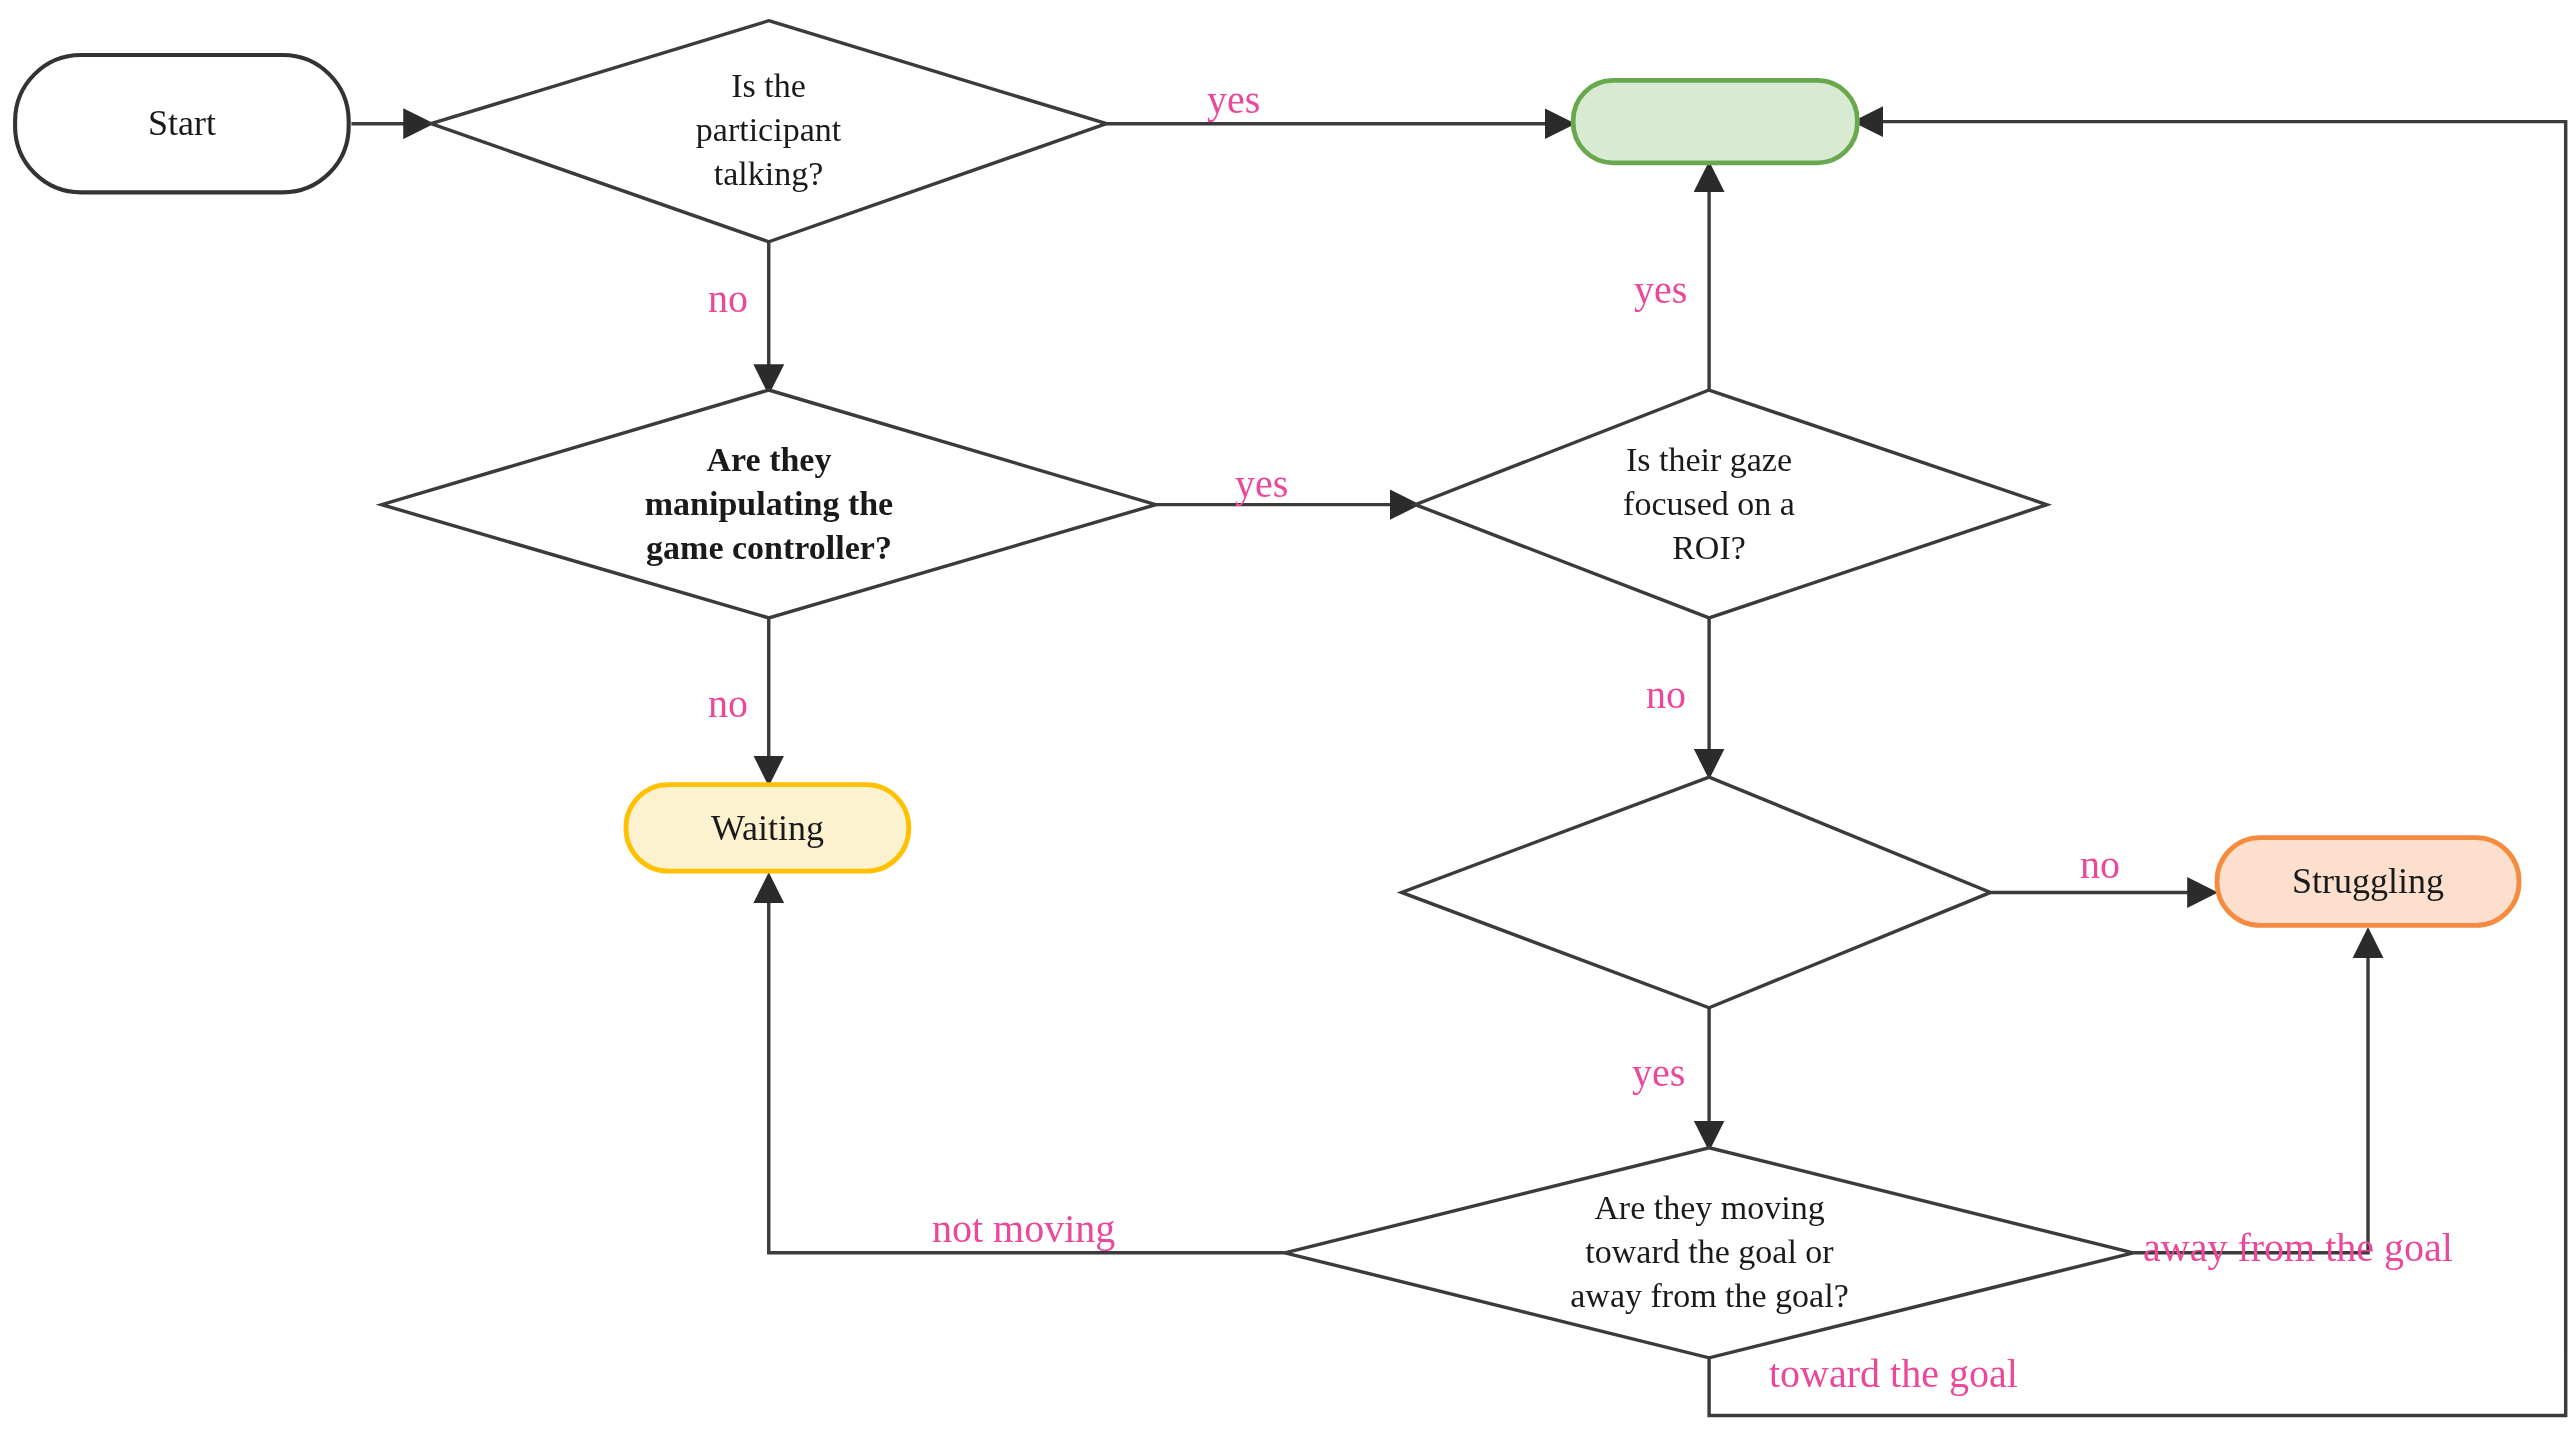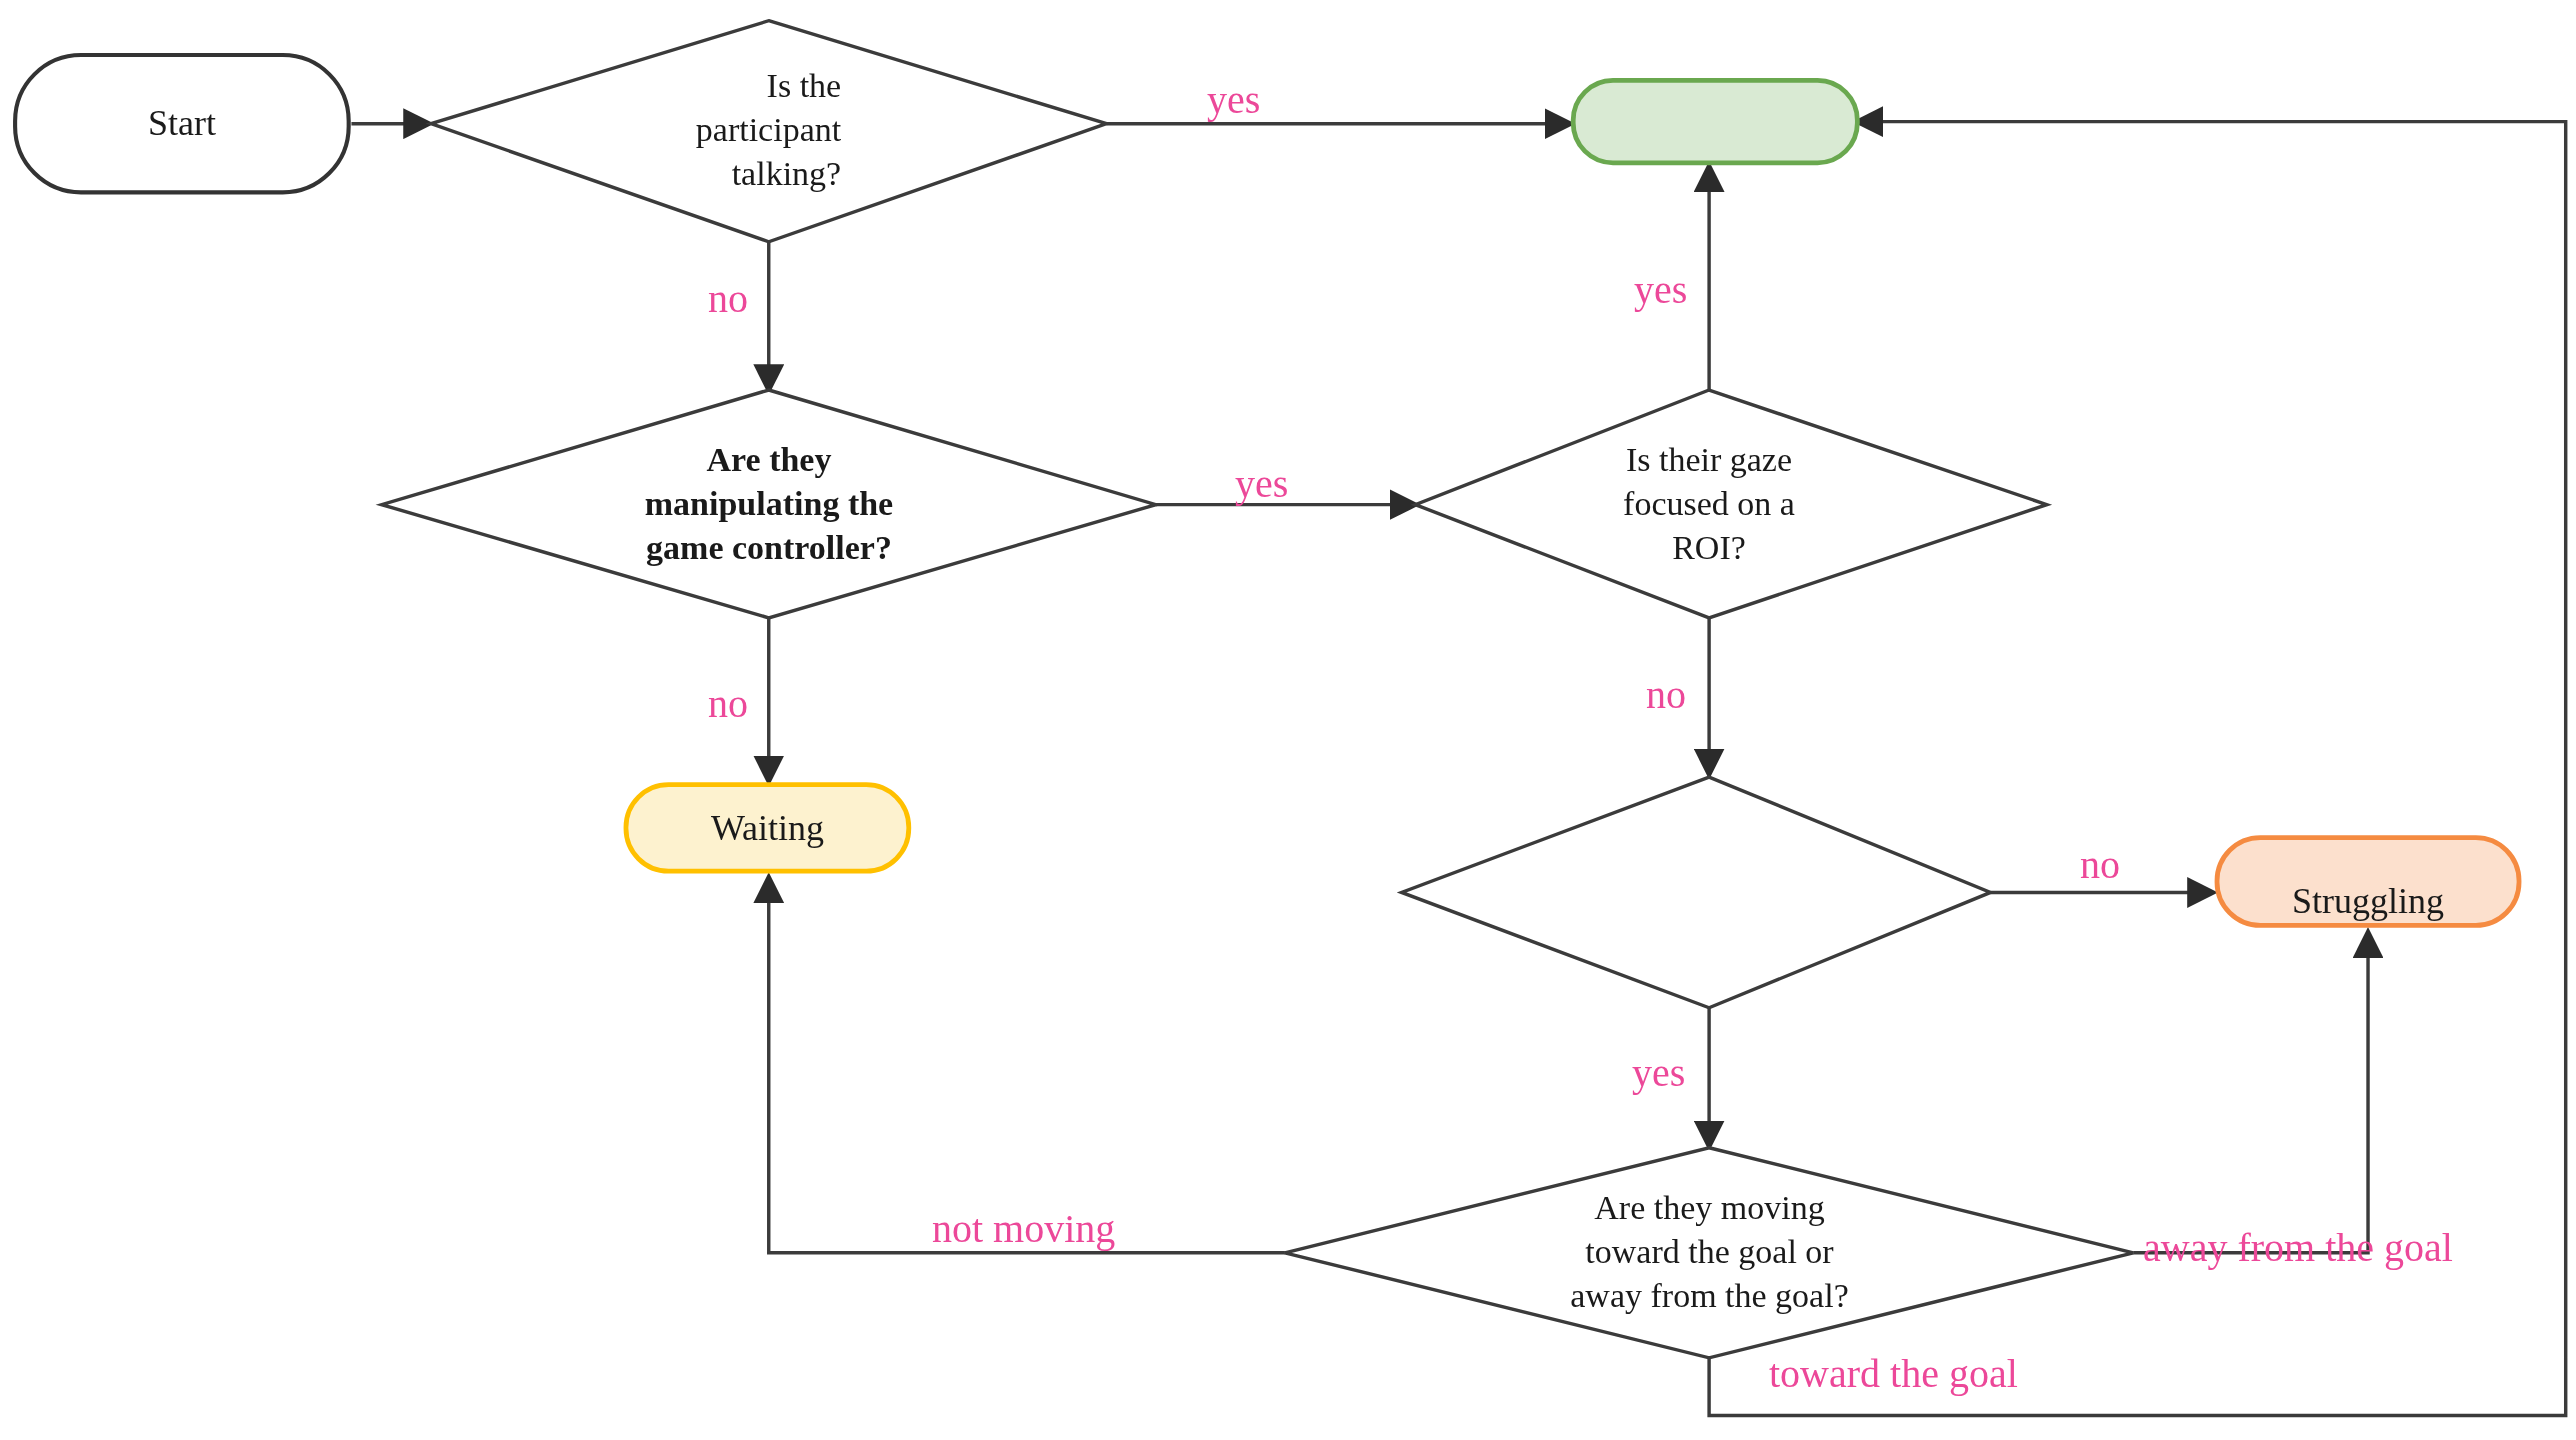--- a/index.html
+++ b/index.html
@@ -89,37 +89,37 @@
 
     <polygon points="2490,1132 2900,1300 2490,1468 2042,1300" fill="#ffffff" stroke="#3b3b3b" stroke-width="5"></polygon>
 
     <rect x="3230" y="1220" width="440" height="128" rx="63" ry="63" fill="#fce0cd" stroke="#f58b41" stroke-width="7"></rect>
 
     <polygon points="2490,1672 3108,1825 2490,1978 1872,1825" fill="#ffffff" stroke="#3b3b3b" stroke-width="5"></polygon>
   </svg>
 
   <div class="nodelabel terminal-label" style="left:15px;top:55px;width:334px;height:137px;">Start</div>
 
-  <div class="nodelabel decision-label" style="left:542px;top:41px;width:453px;height:178px;text-align:right;">Is the
+  <div class="nodelabel decision-label" style="left:542px;top:41px;width:453px;height:178px;">Is the
 participant
 talking?</div>
 
 
   <div class="nodelabel decision-label" style="left:467px;top:415px;width:604px;height:178px;font-weight:bold;">Are they
 manipulating the
 game controller?</div>
 
   <div class="nodelabel decision-label" style="left:1469px;top:415px;width:480px;height:178px;">Is their gaze
 focused on a
 ROI?</div>
 
   <div class="nodelabel terminal-label" style="left:626px;top:785px;width:283px;height:86px;">Waiting</div>
 
 
-  <div class="nodelabel terminal-label" style="left:2217px;top:837px;width:302px;height:88px;margin-top:20px;">Struggling</div>
+  <div class="nodelabel terminal-label" style="left:2217px;top:837px;width:302px;height:88px;">Struggling</div>
 
   <div class="nodelabel decision-label" style="left:1435px;top:1163px;width:549px;height:178px;">Are they moving
 toward the goal or
 away from the goal?</div>
 
   <div class="edgelabel" style="left:1207px;top:76px;">yes</div>
 
   <div class="edgelabel" style="left:708px;top:275px;">no</div>
 
   <div class="edgelabel" style="left:1235px;top:460px;">yes</div>

